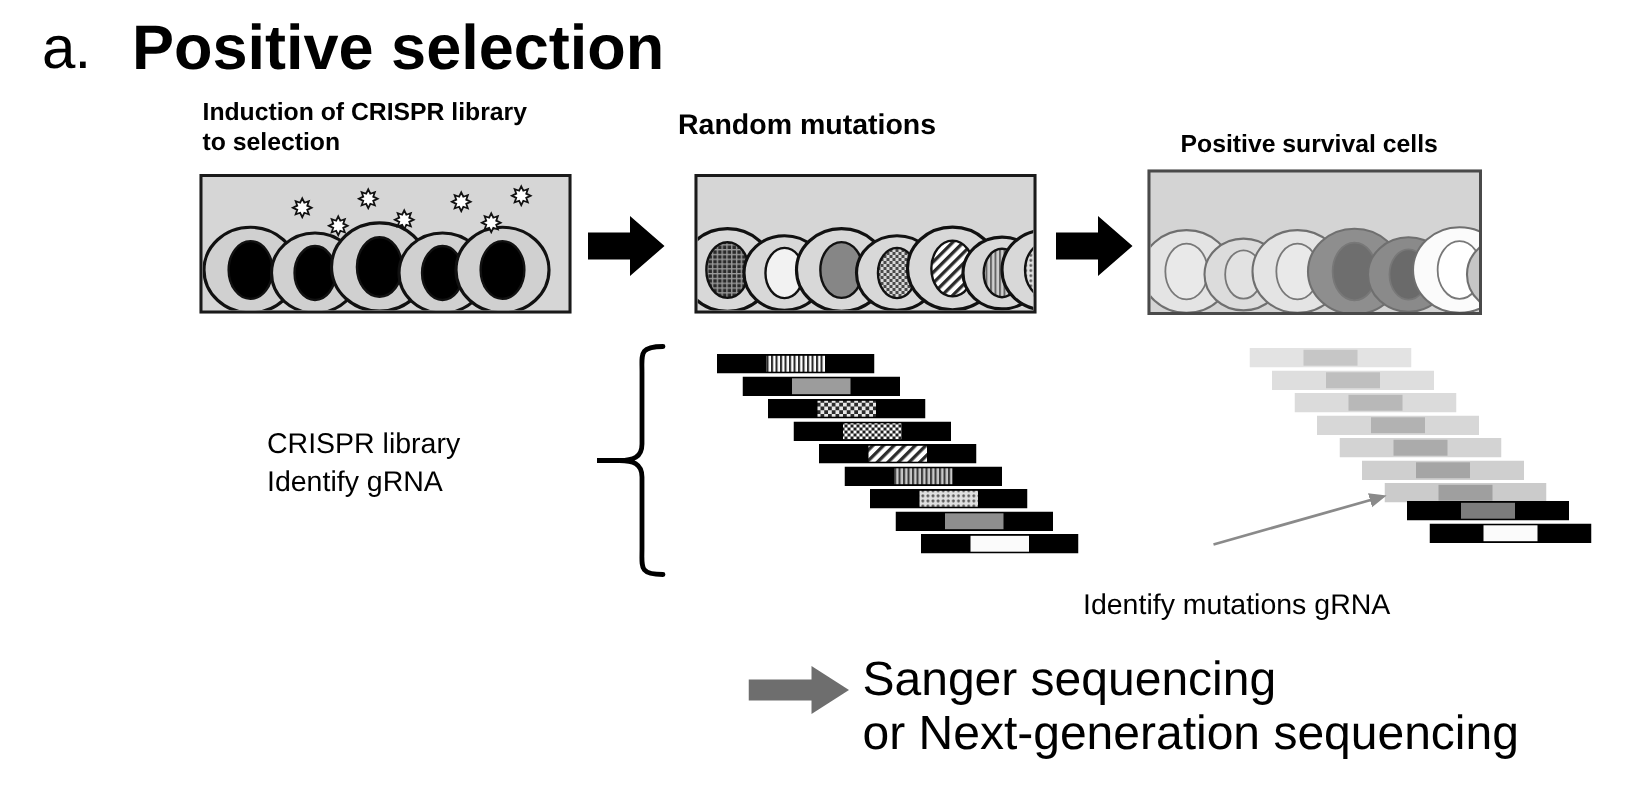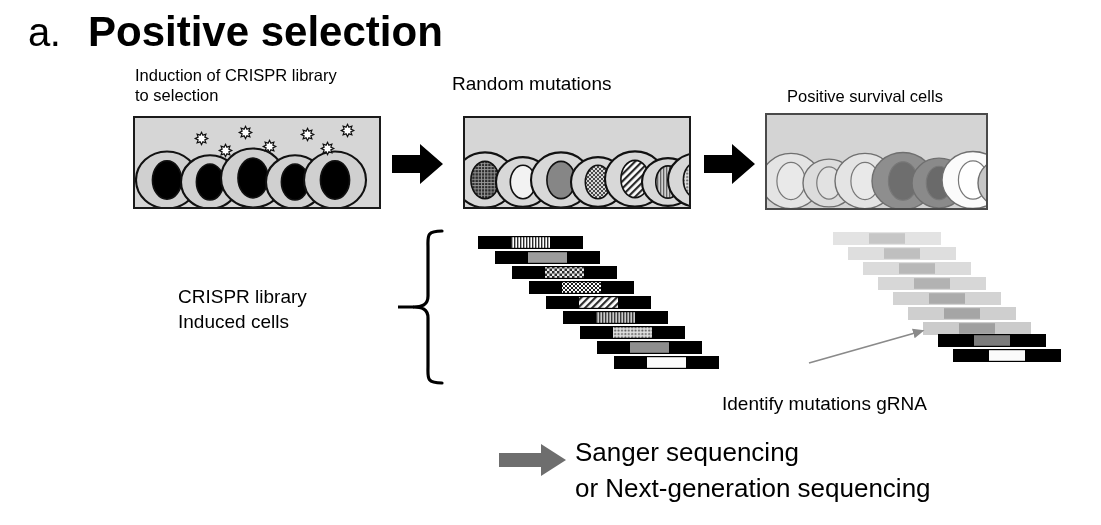--- a/index.html
+++ b/index.html
@@ -20,21 +20,21 @@
     font-weight:400;
     letter-spacing:-0.5px;
   }
   #figure-title{
     left:88px;top:12px;
     font-size:42px;line-height:40px;
     font-weight:bold;
   }
   .panel-caption{
     font-size:16.5px;line-height:20px;
-    font-weight:400;
+    font-weight:700;
     white-space:pre-line;
   }
   #caption-1{left:135px;top:65px;}
   #caption-2{left:452px;top:72px;font-size:19px;line-height:23px;}
   #caption-3{left:787px;top:86px;font-size:16.5px;}
 
   
   .cell-panel{
     background:#d6d6d6;
     border:2px solid #1a1a1a;
@@ -66,21 +66,21 @@
   #identify-arrow{left:806px;top:325px;}
   #identify-label{
     left:722px;top:392px;
     font-size:19px;line-height:23px;
   }
 
   
   #seq-arrow{left:499px;top:443px;}
   #seq-text{
     left:575px;top:434px;
-    font-size:26px;line-height:36px;
+    font-size:32px;line-height:36px;
     white-space:pre-line;
   }
 </style>
 </head>
 <body>
 
 <div class="abs" id="panel-letter">a.</div>
 
 <div class="abs" id="figure-title">Positive selection</div>
 
@@ -307,21 +307,21 @@
     </div>
   </div>
 
 <svg class="abs" id="brace" width="46" height="158" viewBox="0 0 46 158">
   <path d="M44 3 C28 3 30 8 30 20 L30 68 C30 77 24 79 15 79 C24 79 30 81 30 90
            L30 138 C30 150 28 155 44 155" fill="none" stroke="#000" stroke-width="3.2" stroke-linecap="round"></path>
   <line x1="0" y1="79" x2="15" y2="79" stroke="#000" stroke-width="3.2" stroke-linecap="round"></line>
 </svg>
 
 <div class="abs" id="library-label">CRISPR library
-Induced cells</div>
+Identify gRNA</div>
 
 <svg class="abs" id="identify-arrow" width="128" height="42" viewBox="0 0 128 42">
   <defs>
     <marker id="thinhead" markerWidth="7" markerHeight="7" refX="5" refY="3.2" orient="auto">
       <path d="M0,0.5 L6.4,3.2 L0,5.9 z" fill="#8a8a8a"></path>
     </marker>
   </defs>
   <line x1="3" y1="38" x2="116" y2="6" stroke="#8a8a8a" stroke-width="1.8" marker-end="url(#thinhead)"></line>
 </svg>
 

